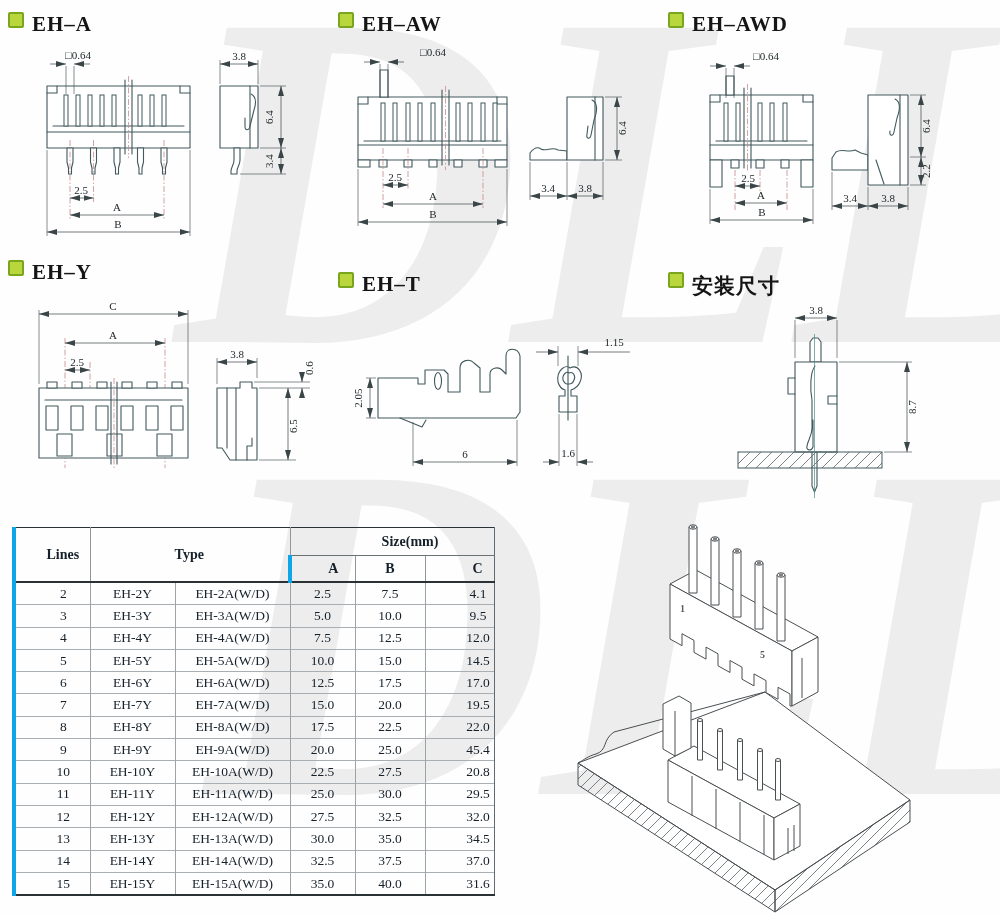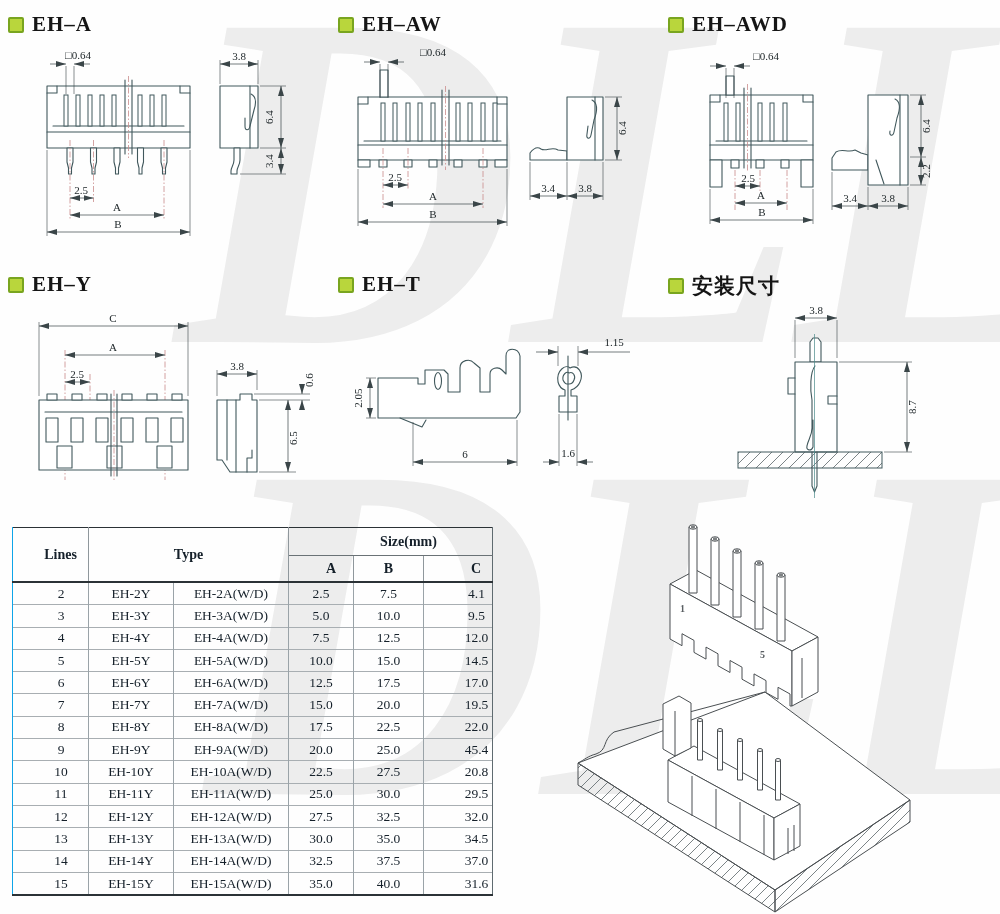--- a/index.html
+++ b/index.html
@@ -3,21 +3,21 @@
 <meta charset="utf-8">
 <style>
   html,body{margin:0;padding:0;background:#fff;}
   #page{position:relative;width:1000px;height:914px;background:#fefefe;overflow:hidden;
         font-family:"Liberation Serif",serif;}
   .wm{position:absolute;z-index:0;font:italic 700 480px "Liberation Serif",serif;
       color:#ededed;letter-spacing:-10px;line-height:1;white-space:nowrap;pointer-events:none;}
   #wm-top{left:175px;top:-60px;}
   #wm-bottom{left:205px;top:392px;}
   .panel{position:absolute;z-index:1;width:330px;height:260px;}
-  .ptitle{position:absolute;left:8px;top:12px;display:flex;align-items:center;gap:8px;}
+  .ptitle{position:absolute;left:8px;top:12px;display:flex;gap:8px;}
   .gsq{display:inline-block;width:16px;height:16px;background:#b9d63c;border:2px solid #79a51f;
        border-radius:2px;box-sizing:border-box;}
   .ttext{font-weight:700;font-size:21px;color:#151515;letter-spacing:1px;}
   .draw{position:absolute;left:0;top:40px;}
   
   .ol{fill:none;stroke:#41585c;stroke-width:1.1;stroke-linejoin:round;stroke-linecap:round;}
   .olf{fill:#fff;stroke:#41585c;stroke-width:1.1;stroke-linejoin:round;}
   .pin{fill:#fff;stroke:#41585c;stroke-width:1;}
   .ext{fill:none;stroke:#3a4548;stroke-width:.6;}
   .dim{fill:none;stroke:#3a4548;stroke-width:.7;}
@@ -32,21 +32,21 @@
   table.spec{border-collapse:collapse;width:480px;table-layout:fixed;
              font-family:"Liberation Serif",serif;color:#15202a;
              border-top:1.5px solid #2b3236;border-bottom:2px solid #2b3236;}
   table.spec th{font-weight:700;font-size:14px;border-left:1px solid #8f979c;border-right:1px solid #8f979c;}
   table.spec thead tr:first-child th{border-top:none;}
   table.spec th.size-h{border-bottom:1px solid #6a7276;height:25px;}
   table.spec th.sub{height:23px;}
   table.spec thead{border-bottom:2.2px solid #2b3236;}
   table.spec td{font-size:13.5px;text-align:center;height:21.3px;padding:0;
                 border-top:1px solid #a8aeb2;border-left:1px solid #9aa3a8;border-right:1px solid #9aa3a8;}
-  table.spec td:first-child,table.spec th:first-child{border-left:1px solid #0ea5e9;padding-left:21px;}
+  table.spec td:first-child,table.spec th:first-child{border-left:4px solid #0ea5e9;padding-left:21px;}
   table.spec td:last-child,table.spec th:last-child{border-right:1px solid #5f6b70;padding-left:37px;}
 </style>
 </head>
 <body>
 
 <div id="page">
 
   <svg width="0" height="0" style="position:absolute" aria-hidden="true">
     <defs>
       <marker id="ar" viewBox="0 0 10 6" markerWidth="10" markerHeight="6" refX="10" refY="3" orient="auto-start-reverse" markerUnits="userSpaceOnUse">
@@ -245,21 +245,21 @@
       <line class="ext" x1="172" y1="132" x2="172" y2="170"></line>
         <line class="ext" x1="208" y1="147" x2="208" y2="170"></line>
       <line class="ext" x1="248" y1="147" x2="248" y2="170"></line>
       <line class="dim" x1="172" y1="166" x2="208" y2="166" marker-start="url(#ar)" marker-end="url(#ar)"></line>
       <text class="dt" x="190" y="162" text-anchor="middle">3.4</text>
       <line class="dim" x1="208" y1="166" x2="248" y2="166" marker-start="url(#ar)" marker-end="url(#ar)"></line>
       <text class="dt" x="228" y="162" text-anchor="middle">3.8</text>
     </svg>
   </section>
 
-  <section class="panel" style="left:0;top:260px">
+  <section class="panel" style="left:0;top:248px">
     <div class="ptitle">
       <span class="gsq"></span>
       <span class="ttext">EH–Y</span>
     </div>
     <svg class="draw" width="330" height="220" viewBox="0 0 330 220">
       <line class="ext" x1="39" y1="96" x2="39" y2="22"></line>
         <line class="ext" x1="188" y1="96" x2="188" y2="22"></line>
       <line class="dim" x1="39" y1="26" x2="188" y2="26" marker-start="url(#ar)" marker-end="url(#ar)"></line>
       <text class="dt" x="113" y="22" text-anchor="middle">C</text>
       <line class="cl" x1="65" y1="50" x2="65" y2="180"></line>

